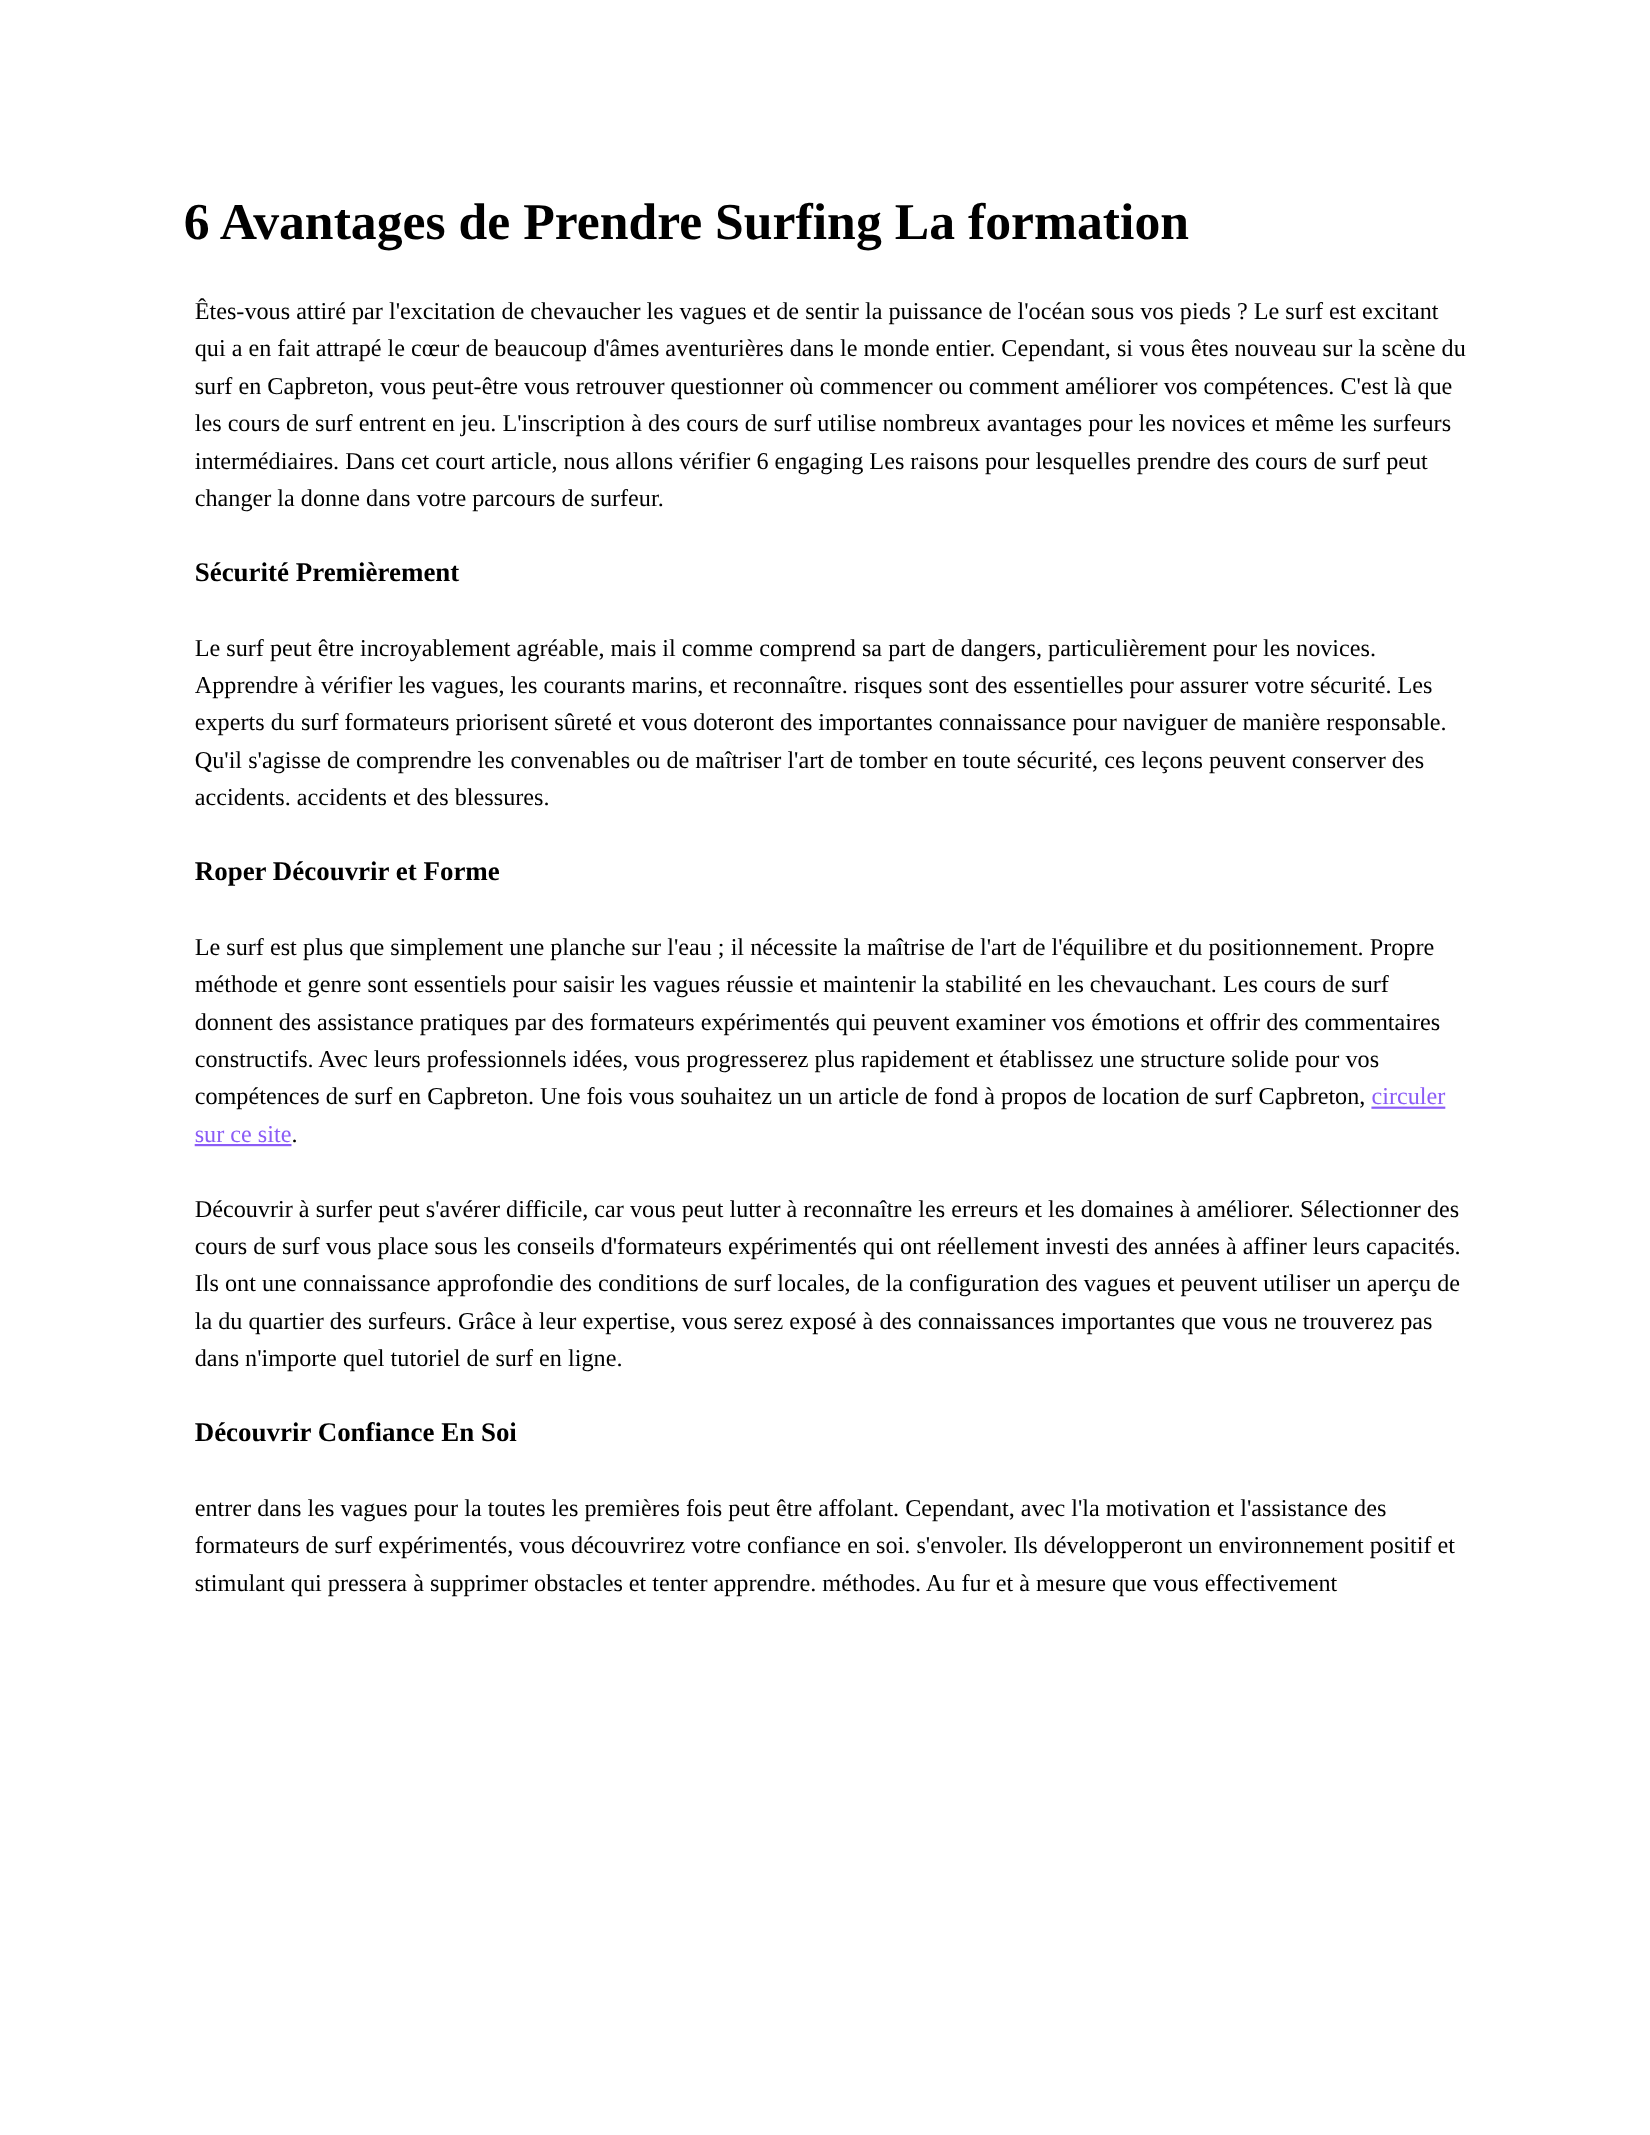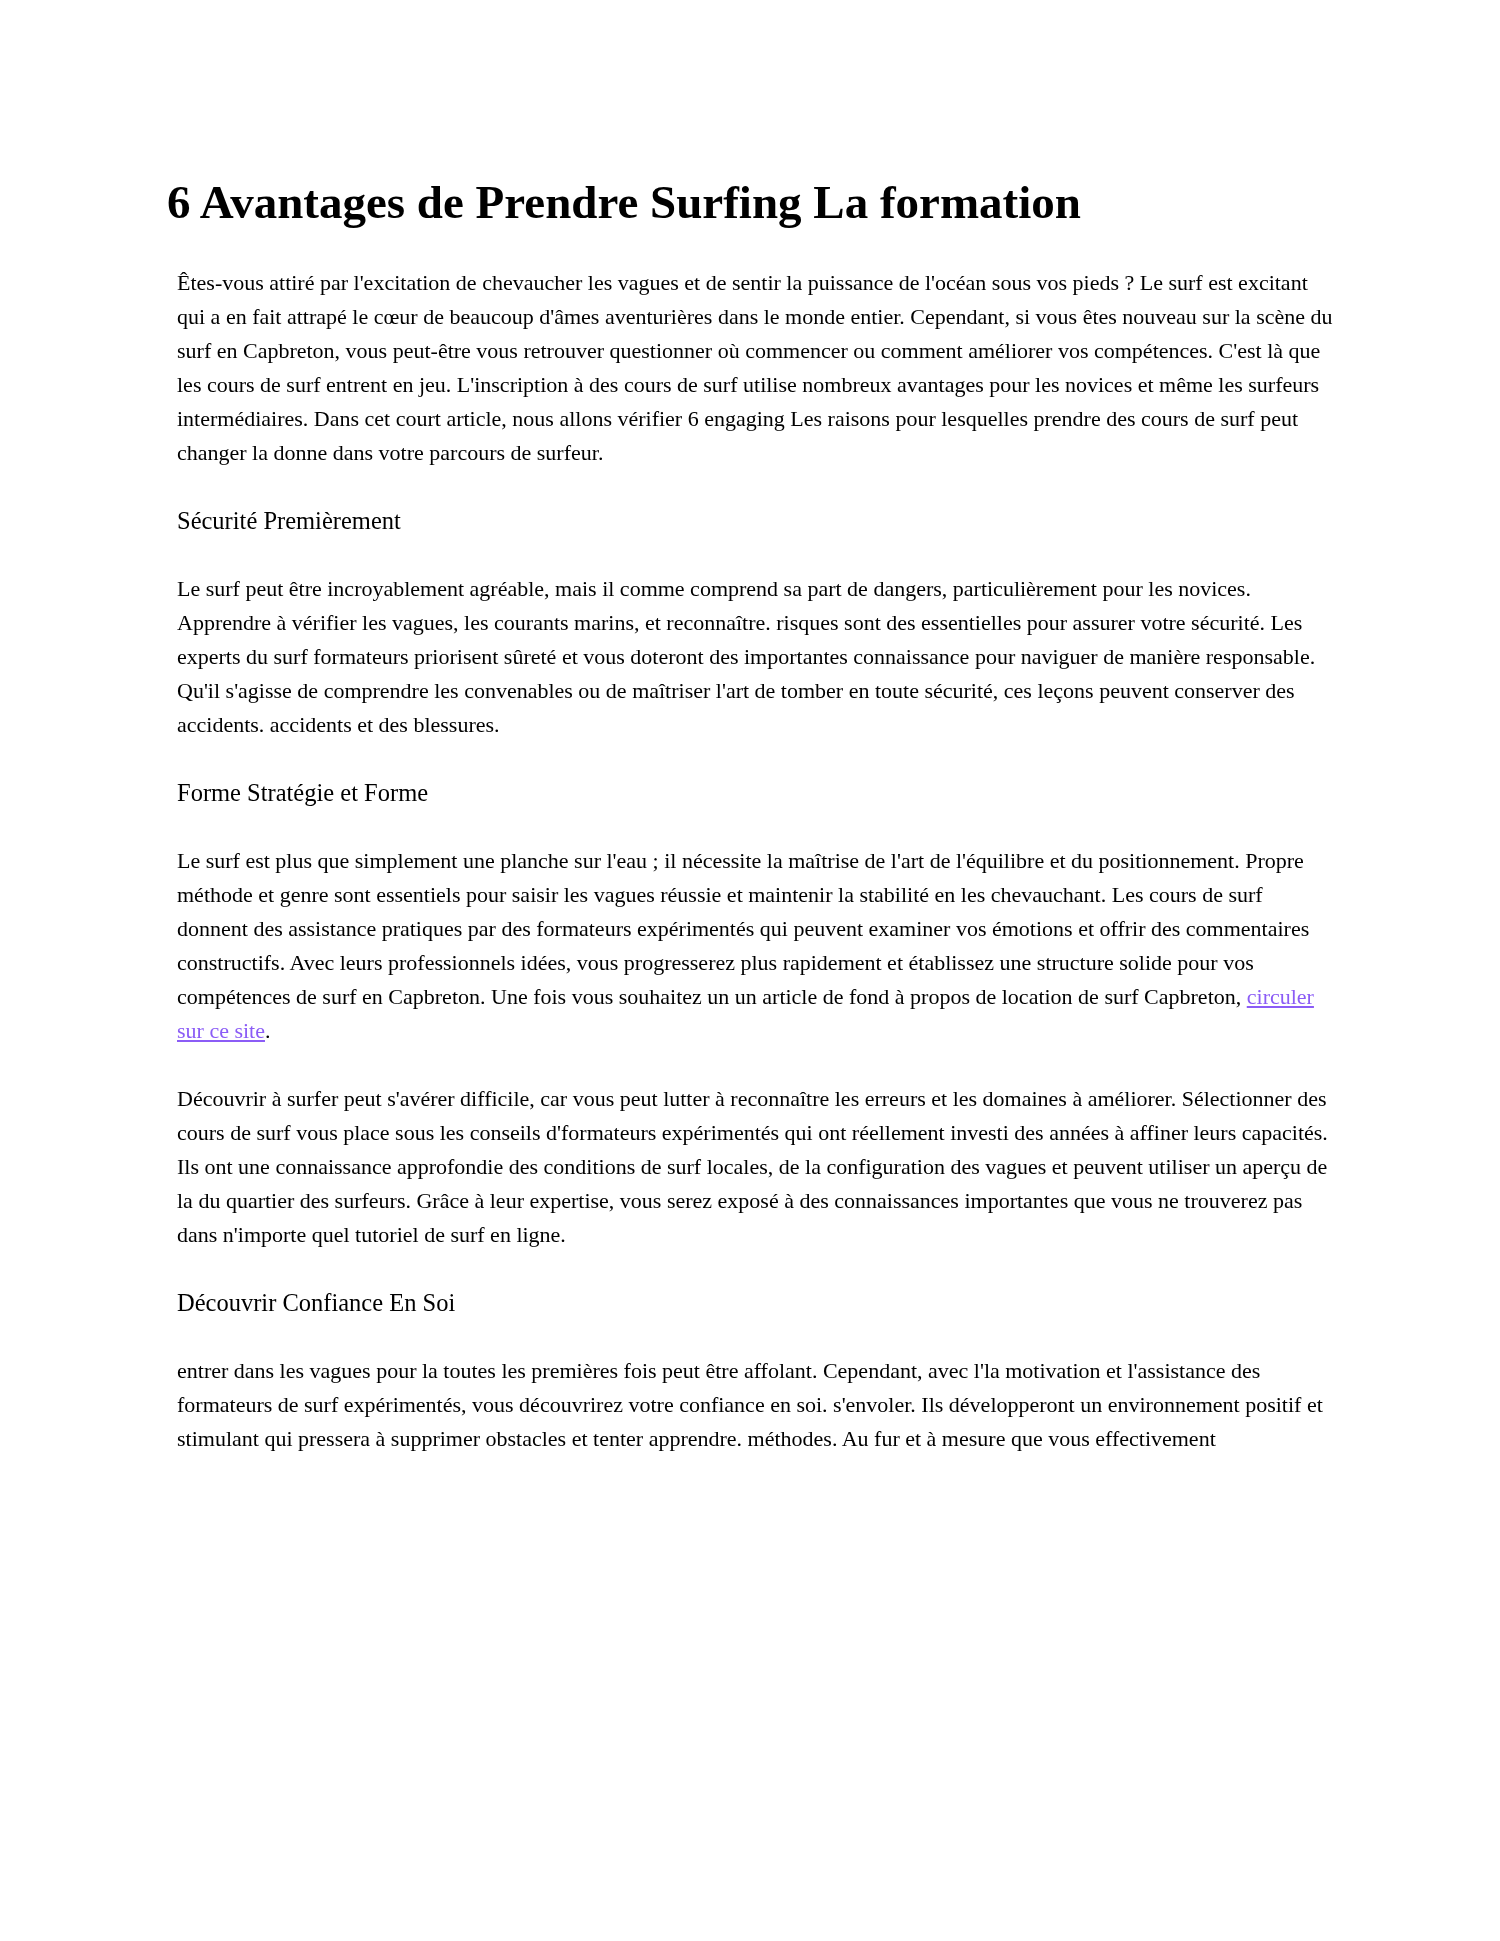--- a/index.html
+++ b/index.html
@@ -14,37 +14,37 @@
     text-align: center; font-weight: bold; font-size: 47px; line-height: 60px;
     margin: 0;
   }
   .content {
     position: absolute; left: 177px; top: 266px; width: 1160px;
   }
   p.body {
     margin: 0 0 34px 0; font-size: 22px; line-height: 34px;
   }
   h2.section {
-    margin: 5px 0 34px 0; font-size: 24.5px; line-height: 34px; font-weight: normal;
+    margin: 5px 0 34px 0; font-size: 24.5px; line-height: 34px; font-weight: bold;
   }
   a.link { color: #8b5cf6; }
 </style>
 </head>
 <body>
 
 <div class="page">
   <h1 class="title">6 Avantages de Prendre Surfing La formation</h1>
 
   <div class="content">
     <p class="body">Êtes-vous attiré par l'excitation de chevaucher les vagues et de sentir la puissance de l'océan sous vos pieds ? Le surf est excitant qui a en fait attrapé le cœur de beaucoup d'âmes aventurières dans le monde entier. Cependant, si vous êtes nouveau sur la scène du surf en Capbreton, vous peut-être vous retrouver questionner où commencer ou comment améliorer vos compétences. C'est là que les cours de surf entrent en jeu. L'inscription à des cours de surf utilise nombreux avantages pour les novices et même les surfeurs intermédiaires. Dans cet court article, nous allons vérifier 6 engaging Les raisons pour lesquelles prendre des cours de surf peut changer la donne dans votre parcours de surfeur.</p>
 
     <h2 class="section">Sécurité Premièrement</h2>
     <p class="body">Le surf peut être incroyablement agréable, mais il comme comprend sa part de dangers, particulièrement pour les novices. Apprendre à vérifier les vagues, les courants marins, et reconnaître. risques sont des essentielles pour assurer votre sécurité. Les experts du surf formateurs priorisent sûreté et vous doteront des importantes connaissance pour naviguer de manière responsable. Qu'il s'agisse de comprendre les convenables ou de maîtriser l'art de tomber en toute sécurité, ces leçons peuvent conserver des accidents. accidents et des blessures.</p>
 
-    <h2 class="section">Forme Stratégie et Forme</h2>
+    <h2 class="section">Roper Découvrir et Forme</h2>
     <p class="body"><span>Le surf est plus que simplement une planche sur l'eau ; il nécessite la maîtrise de l'art de l'équilibre et du positionnement. Propre méthode et genre sont essentiels pour saisir les vagues réussie et maintenir la stabilité en les chevauchant. Les cours de surf donnent des assistance pratiques par des formateurs expérimentés qui peuvent examiner vos émotions et offrir des commentaires constructifs. Avec leurs professionnels idées, vous progresserez plus rapidement et établissez une structure solide pour vos compétences de surf en Capbreton. Une fois vous souhaitez un un article de fond à propos de location de surf Capbreton, </span><a class="link" href="#">circuler sur ce site</a><span>.</span></p>
 
     <p class="body">Découvrir à surfer peut s'avérer difficile, car vous peut lutter à reconnaître les erreurs et les domaines à améliorer. Sélectionner des cours de surf vous place sous les conseils d'formateurs expérimentés qui ont réellement investi des années à affiner leurs capacités. Ils ont une connaissance approfondie des conditions de surf locales, de la configuration des vagues et peuvent utiliser un aperçu de la du quartier des surfeurs. Grâce à leur expertise, vous serez exposé à des connaissances importantes que vous ne trouverez pas dans n'importe quel tutoriel de surf en ligne.</p>
 
     <h2 class="section">Découvrir Confiance En Soi</h2>
     <p class="body">entrer dans les vagues pour la toutes les premières fois peut être affolant. Cependant, avec l'la motivation et l'assistance des formateurs de surf expérimentés, vous découvrirez votre confiance en soi. s'envoler. Ils développeront un environnement positif et stimulant qui pressera à supprimer obstacles et tenter apprendre. méthodes. Au fur et à mesure que vous effectivement</p>
   </div>
 </div>
 
 </body></html>

